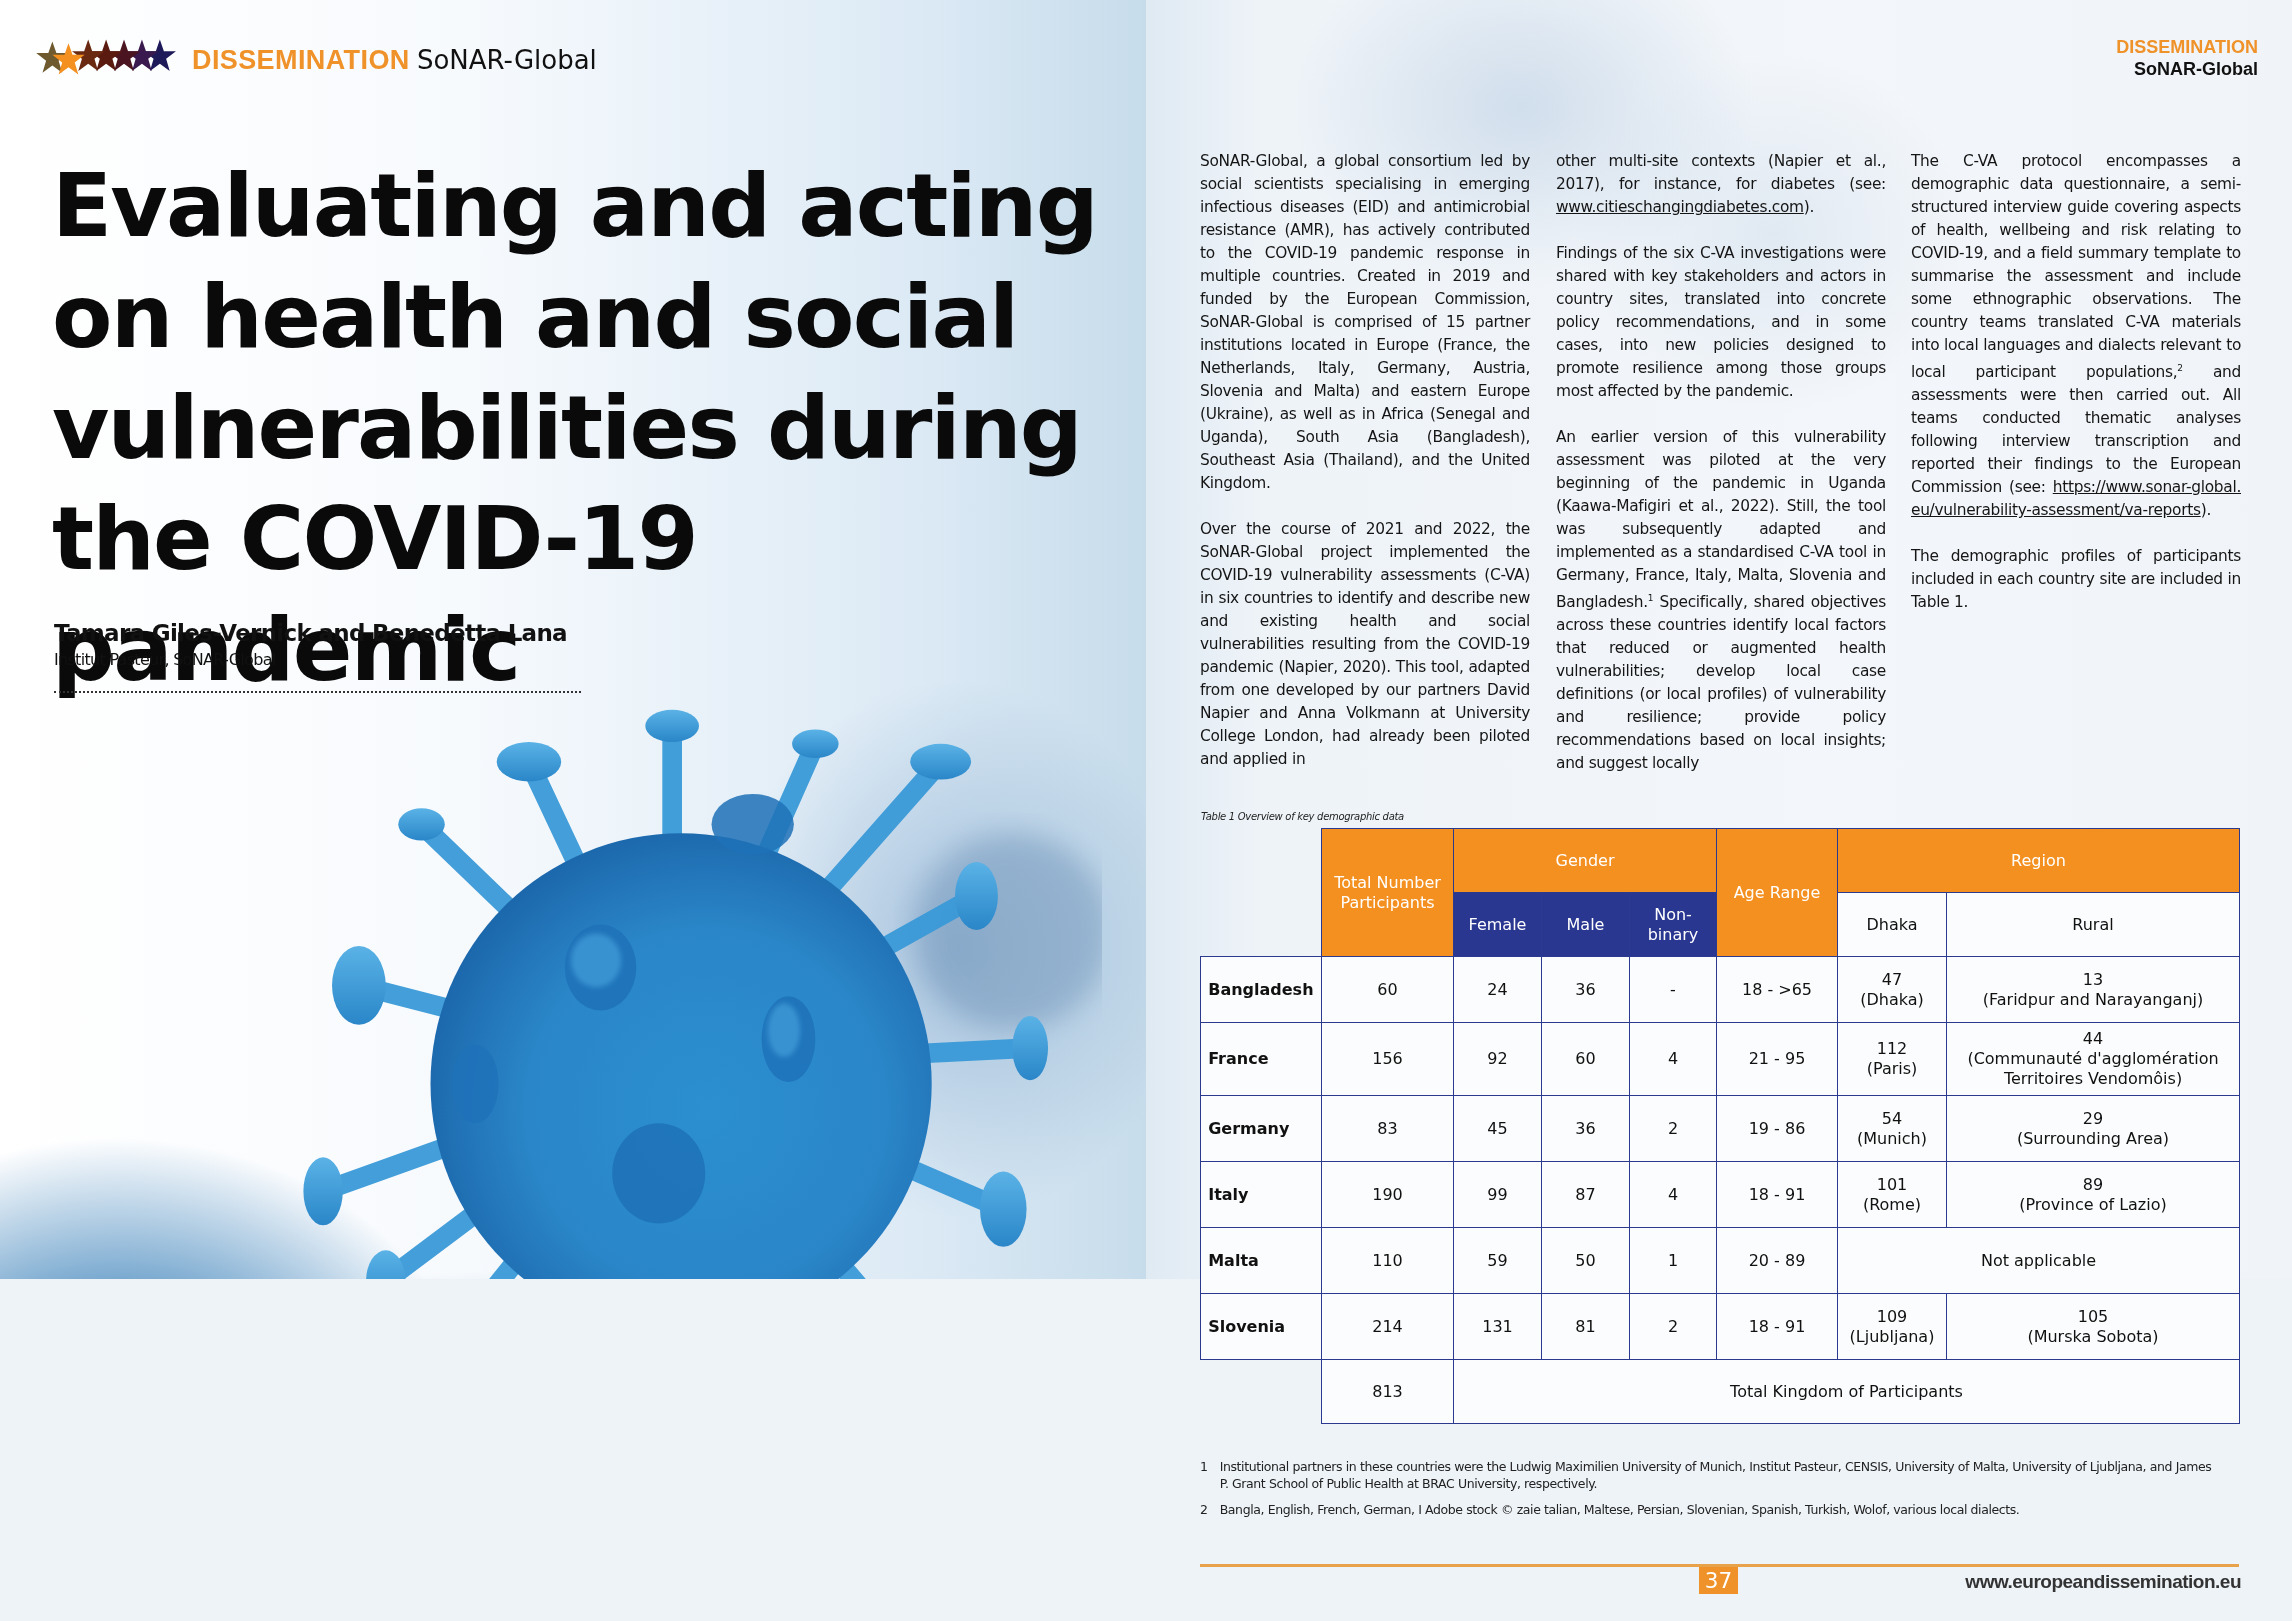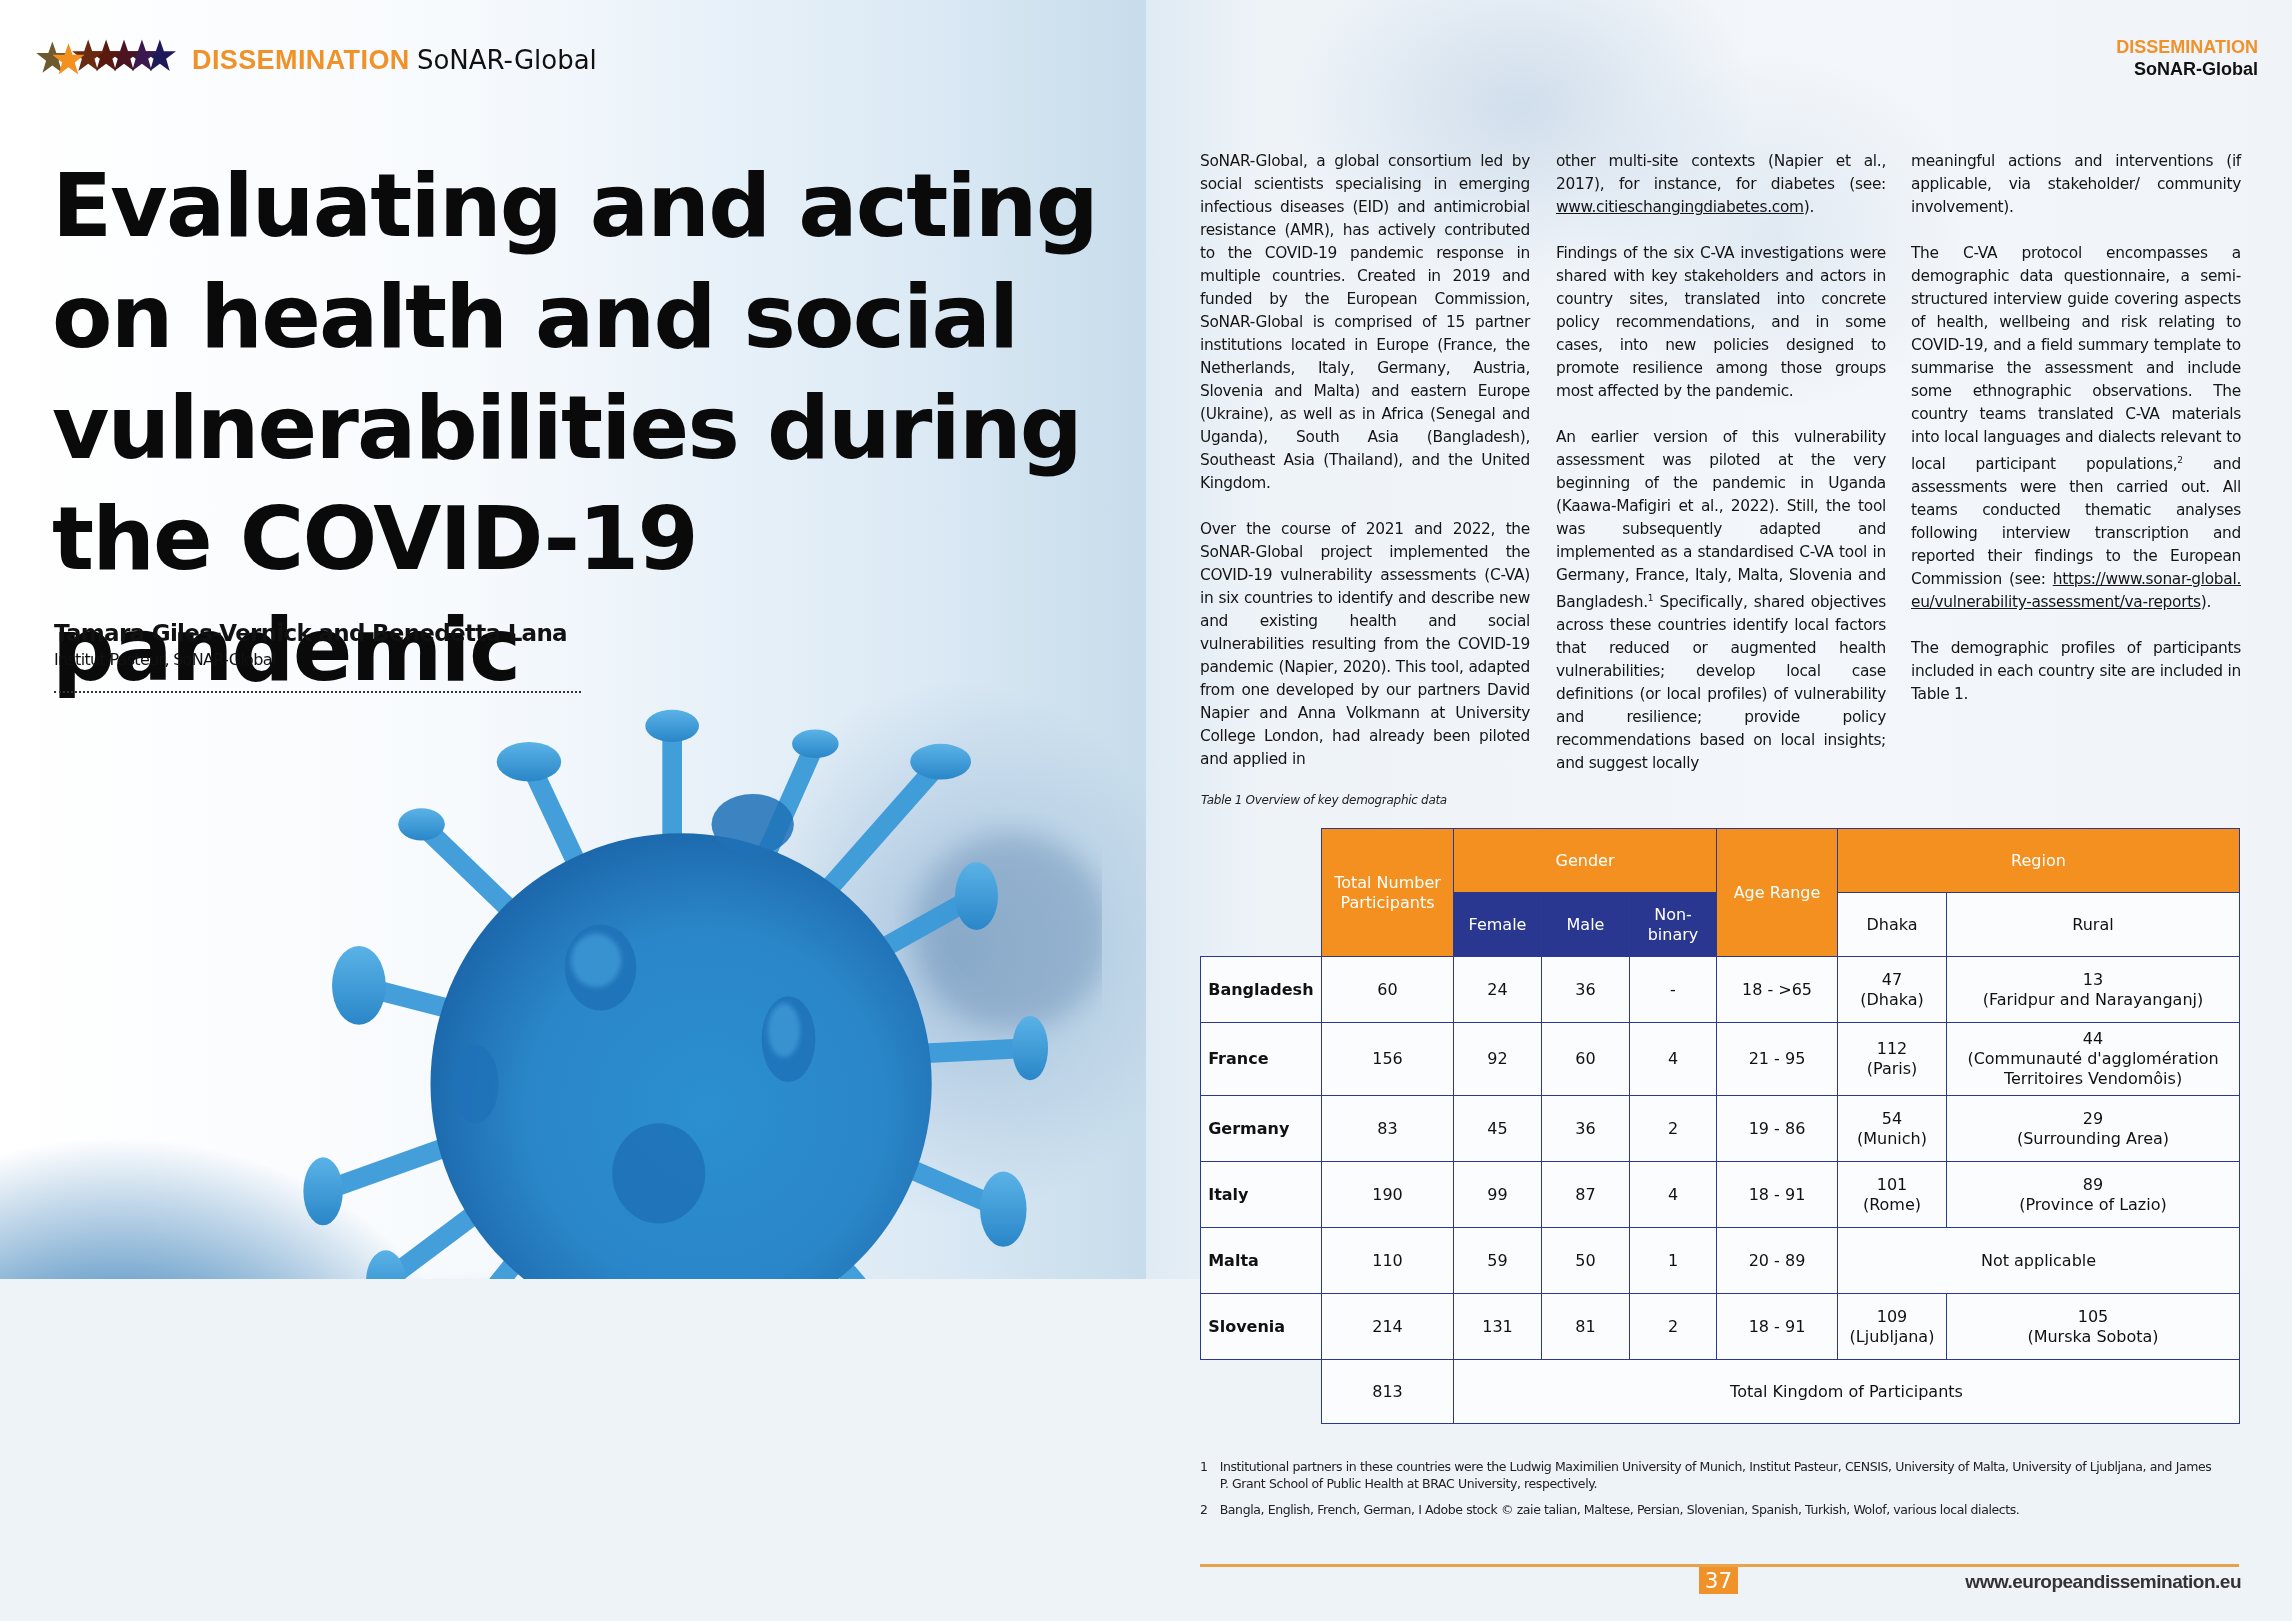--- a/index.html
+++ b/index.html
@@ -40,21 +40,21 @@
   
   .hdr-right { position:absolute; right:34px; top:36px; text-align:right; font-weight:bold; font-size:18px; line-height:22.4px; }
   .hdr-right .diss { color:#f0922a; }
   .hdr-right .sonar { color:#111; }
 
   .col { position:absolute; top:150px; width:330px; font-family:"DejaVu Sans", sans-serif; font-size:15.4px; line-height:23px; text-align:justify; color:#151515; letter-spacing:-0.3px; }
   .col p { margin:0 0 23px 0; }
   .col a { color:#151515; text-decoration:underline; }
   .col sup { font-size:9px; }
 
-  .caption { position:absolute; left:1201px; top:793px; font-family:"DejaVu Sans", sans-serif; font-style:italic; font-size:12px; color:#222; letter-spacing:-0.3px; }
+  .caption { position:absolute; left:1201px; top:811px; font-family:"DejaVu Sans", sans-serif; font-style:italic; font-size:10px; color:#222; letter-spacing:-0.3px; }
 
   
   table.demo { position:absolute; left:1200px; top:828px; border-collapse:collapse; font-family:"DejaVu Sans", sans-serif; font-size:16px; color:#111; table-layout:fixed; }
   table.demo td, table.demo th { border:1.8px solid #2b3a8f; text-align:center; vertical-align:middle; padding:1.8px 3.6px; line-height:19.7px; }
   table.demo th { font-weight:normal; }
   .orange { background:#f39020; color:#fff; }
   .navy { background:#2a3791; color:#fff; }
   .white { background:#fbfcfd; }
   td.country { text-align:left !important; font-weight:bold; padding-left:7.2px !important; }
   td.blank { border:none !important; background:transparent; }
@@ -189,21 +189,20 @@
   <p>Over the course of 2021 and 2022, the SoNAR-Global project implemented the COVID-19 vulnerability assessments (C-VA) in six countries to identify and describe new and existing health and social vulnerabilities resulting from the COVID-19 pandemic (Napier, 2020). This tool, adapted from one developed by our partners David Napier and Anna Volkmann at University College London, had already been piloted and applied in</p>
 </div>
 
 <div class="col" style="left:1556px;">
   <p><span>other multi-site contexts (Napier et al., 2017), for instance, for diabetes (see: </span><a>www.citieschangingdiabetes.com</a><span>).</span></p>
   <p>Findings of the six C-VA investigations were shared with key stakeholders and actors in country sites, translated into concrete policy recommendations, and in some cases, into new policies designed to promote resilience among those groups most affected by the pandemic.</p>
   <p><span>An earlier version of this vulnerability assessment was piloted at the very beginning of the pandemic in Uganda (Kaawa-Mafigiri et al., 2022). Still, the tool was subsequently adapted and implemented as a standardised C-VA tool in Germany, France, Italy, Malta, Slovenia and Bangladesh.</span><sup>1</sup><span> Specifically, shared objectives across these countries identify local factors that reduced or augmented health vulnerabilities; develop local case definitions (or local profiles) of vulnerability and resilience; provide policy recommendations based on local insights; and suggest locally</span></p>
 </div>
 
 <div class="col" style="left:1911px;">
-  <p>meaningful actions and interventions (if applicable, via stakeholder/ community involvement).</p>
   <p><span>The C-VA protocol encompasses a demographic data questionnaire, a semi-structured interview guide covering aspects of health, wellbeing and risk relating to COVID-19, and a field summary template to summarise the assessment and include some ethnographic observations. The country teams translated C-VA materials into local languages and dialects relevant to local participant populations,</span><sup>2</sup><span> and assessments were then carried out. All teams conducted thematic analyses following interview transcription and reported their findings to the European Commission (see: </span><a style="word-break:break-all;">https://www.sonar-global.eu/vulnerability-assessment/va-reports</a><span>).</span></p>
   <p>The demographic profiles of participants included in each country site are included in Table 1.</p>
 </div>
 
 <div class="caption">Table 1 Overview of key demographic data</div>
 
 <table class="demo">
   <colgroup>
     <col style="width:121px">
       <col style="width:132px">

